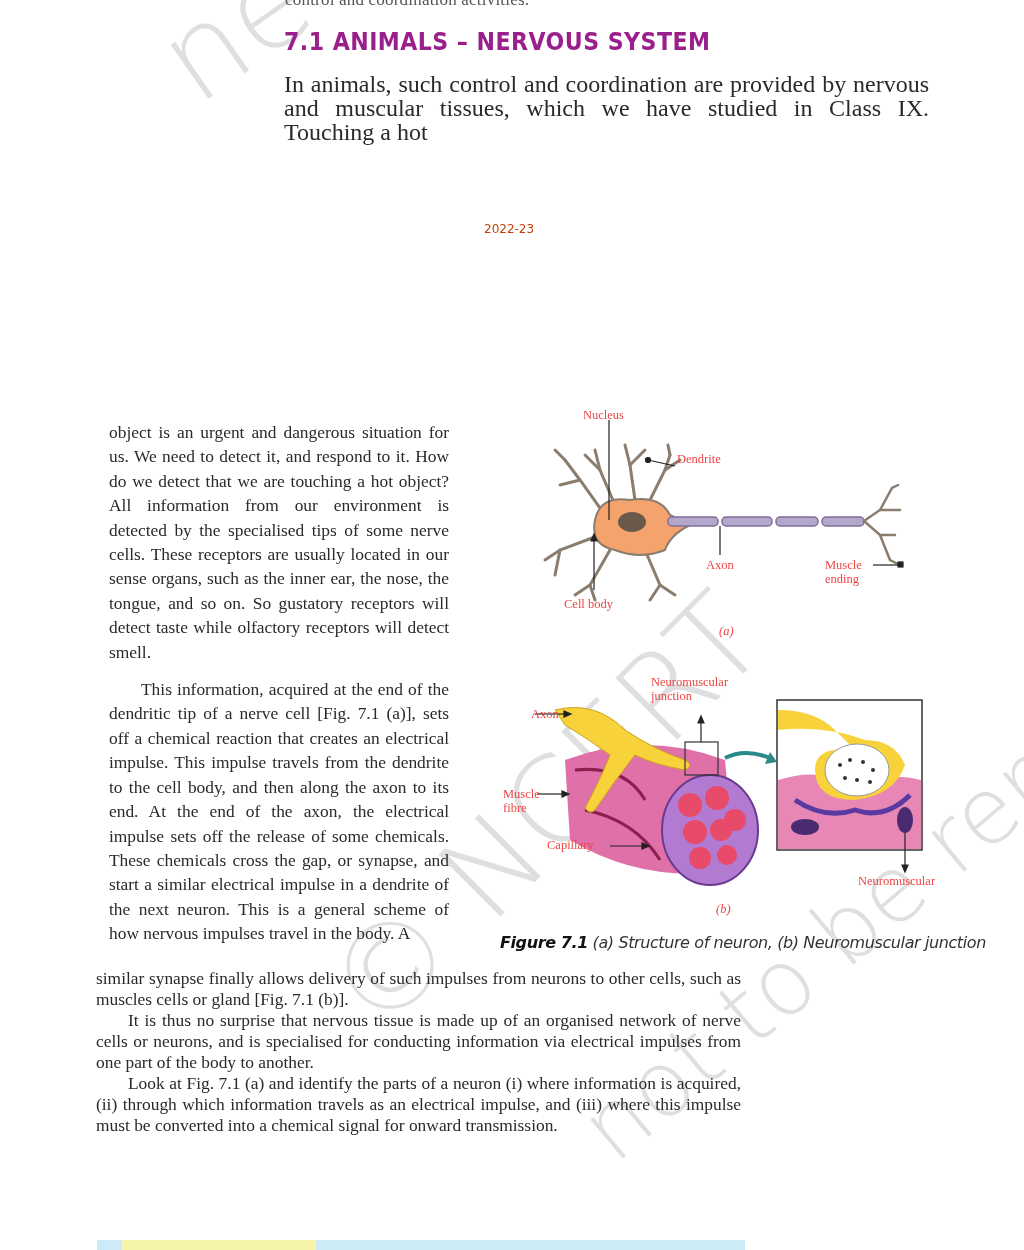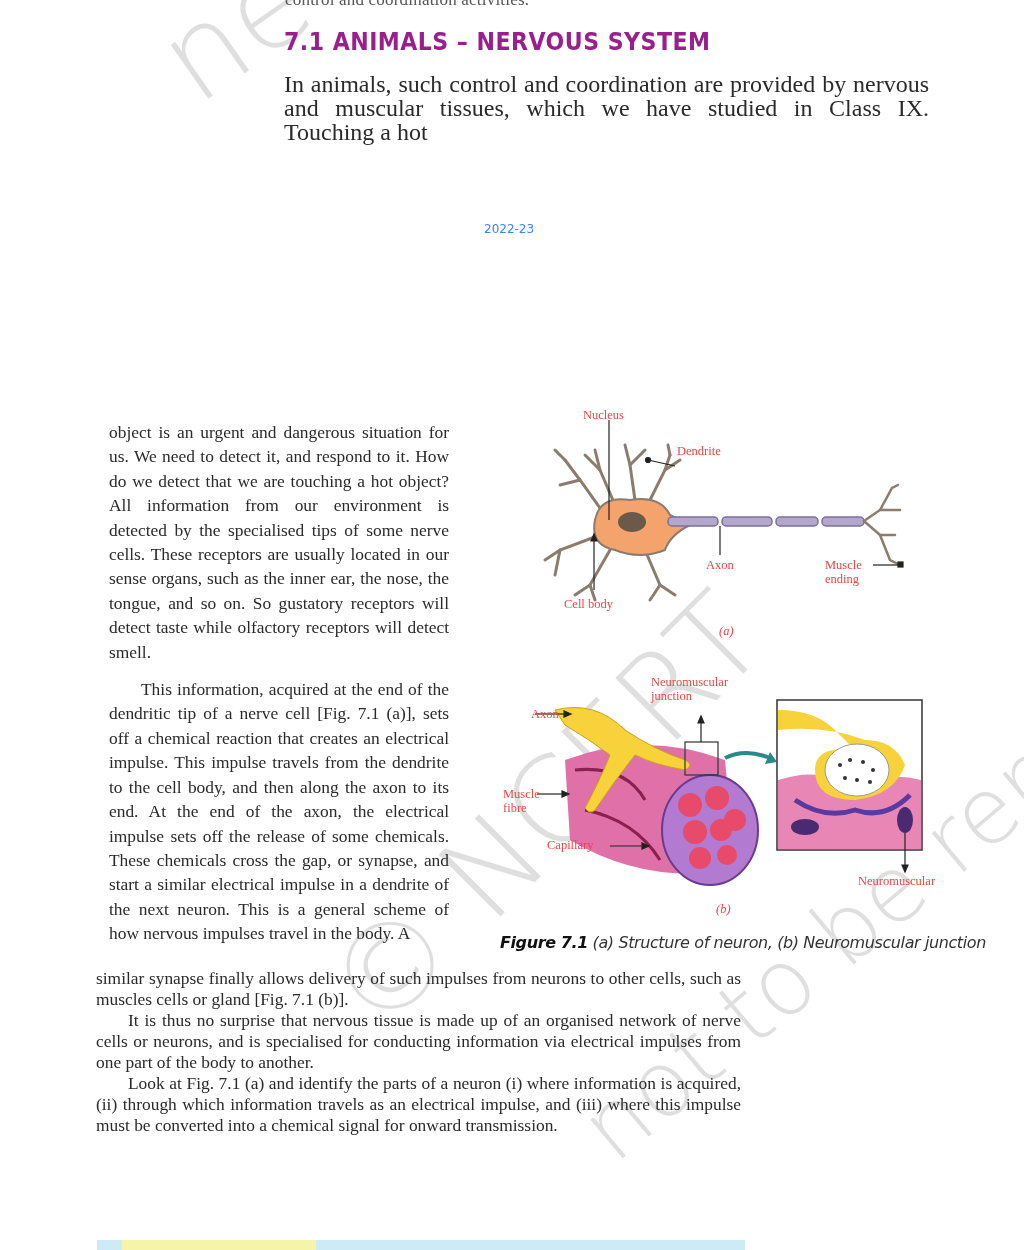--- a/index.html
+++ b/index.html
@@ -1,21 +1,21 @@
 <!DOCTYPE html>
 <html><head>
 <meta charset="utf-8">
 <style>
   html,body{margin:0;padding:0;}
   body{width:1024px;height:1250px;background:#ffffff;position:relative;overflow:hidden;font-family:"Liberation Serif","DejaVu Serif",serif;color:#2a2a2a;}
   .abs{position:absolute;}
   .topcut{left:285px;top:-10px;font-size:17px;color:#555;letter-spacing:.2px;}
   .section-title{left:284px;top:28px;font-family:"DejaVu Sans","Liberation Sans",sans-serif;font-weight:bold;font-size:24px;color:#9a1f8c;letter-spacing:0.5px;transform:scaleX(0.92);transform-origin:left;}
   .intro{left:284px;top:72px;width:645px;font-size:24px;line-height:24px;text-align:justify;}
-  .year{left:484px;top:222px;font-family:"DejaVu Sans","Liberation Sans",sans-serif;font-size:12px;color:#3b82f6;}
+  .year{left:484px;top:222px;font-family:"DejaVu Sans","Liberation Sans",sans-serif;font-size:12px;color:#c2410c;}
   .col{left:96px;top:407px;width:366px;font-size:17.4px;line-height:24.4px;text-align:justify;}
   .col p{margin:13px;}
   .indent{text-indent:32px;}
   .full{left:96px;top:968px;width:645px;font-size:17.4px;line-height:21px;text-align:justify;}
   .full p{margin:0;}
   .lbl{font-size:12.5px;color:#ef4444;font-family:"Liberation Serif",serif;line-height:14px;}
   .caption{left:500px;top:933px;font-family:"DejaVu Sans","Liberation Sans",sans-serif;font-size:16px;font-style:italic;color:#333;letter-spacing:-0.4px;}
   .caption b{font-style:italic;font-weight:bold;color:#111;}
   .watermark{color:rgba(140,140,140,0.28);font-family:"DejaVu Sans",sans-serif;font-weight:300;pointer-events:none;}
   .bottom-bar{left:97px;top:1240px;width:648px;height:10px;background:#cdeaf7;}
@@ -87,21 +87,21 @@
       <line x1="128" y1="60" x2="155" y2="66"></line>
       <circle cx="128" cy="60" r="2.5"></circle>
       <line x1="74" y1="190" x2="74" y2="138"></line>
       <polygon points="74,134 71,141 77,141"></polygon>
       <line x1="200" y1="155" x2="200" y2="126"></line>
       <line x1="353" y1="165" x2="380" y2="165"></line>
       <rect x="378" y="162" width="5" height="5"></rect>
     </g>
   </svg>
   <span class="abs lbl" style="left:63px;top:8px;">Nucleus</span>
-  <span class="abs lbl" style="left:157px;top:44px;">Dendrite</span>
+  <span class="abs lbl" style="left:157px;top:52px;">Dendrite</span>
   <span class="abs lbl" style="left:44px;top:197px;">Cell body</span>
   <span class="abs lbl" style="left:186px;top:158px;">Axon</span>
   <span class="abs lbl" style="left:305px;top:158px;"><span>Muscle</span><br><span>ending</span></span>
   <span class="abs lbl" style="left:199px;top:224px;font-style:italic;">(a)</span>
 </div>
 
 <div class="abs" style="left:485px;top:670px;width:480px;height:250px;">
   <svg width="480" height="250" viewBox="0 0 480 250">
 
     <path d="M80 90 Q160 60 240 90 L250 200 Q160 215 85 170 Z" fill="#e070a8"></path>

